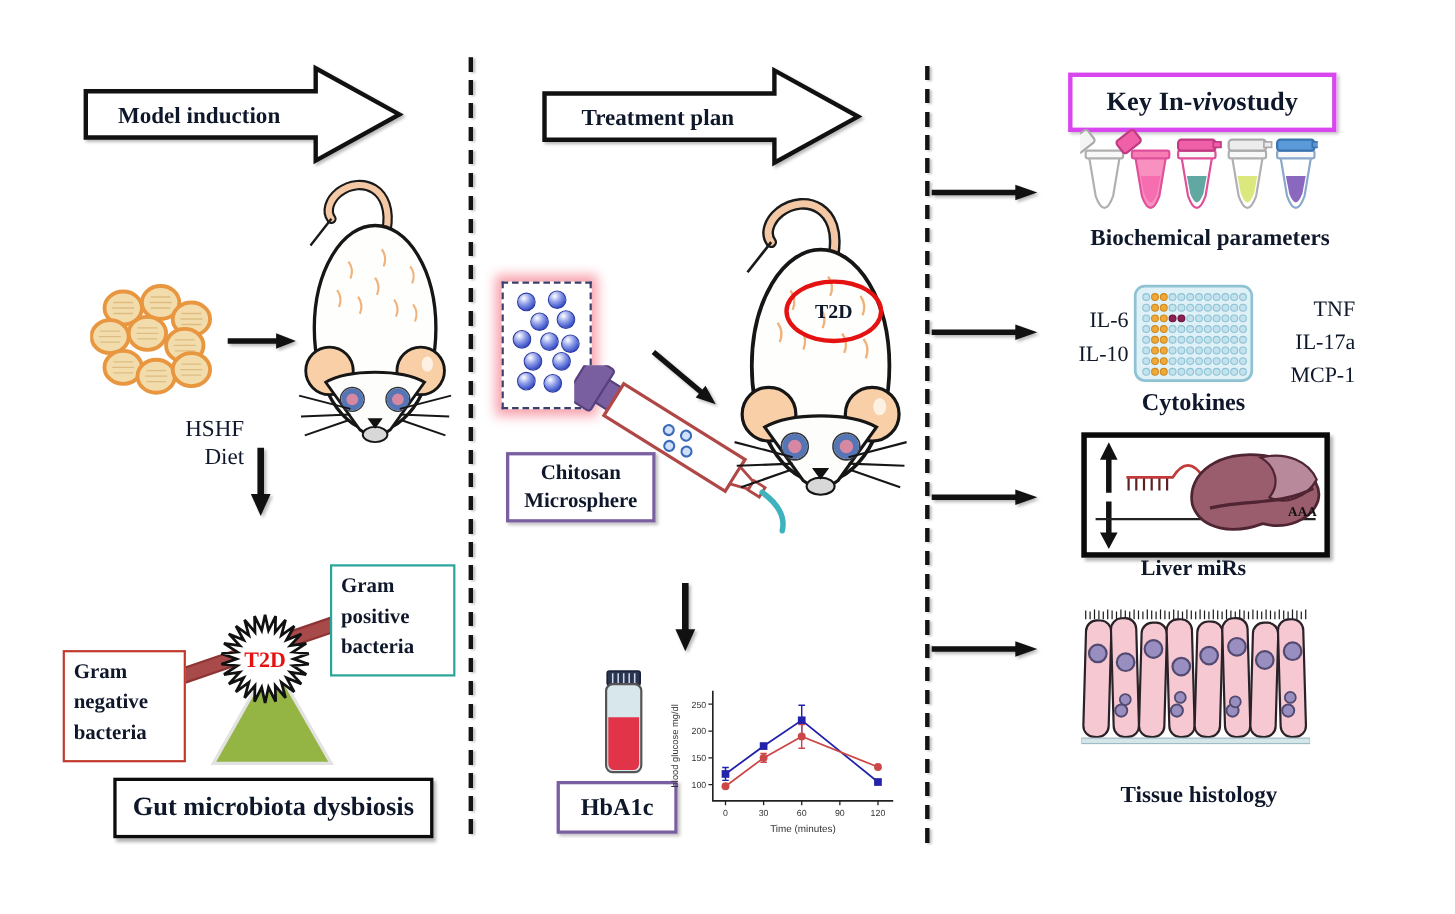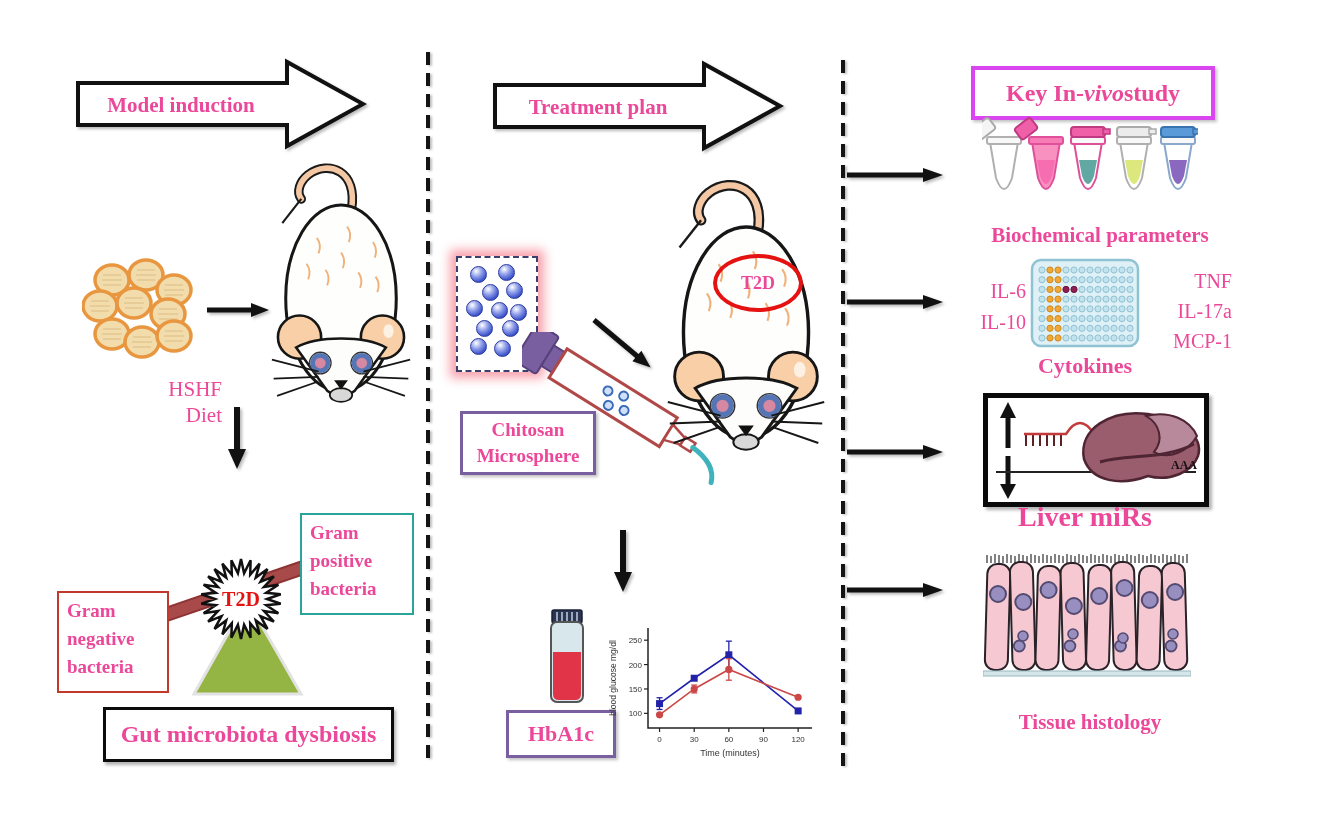--- a/index.html
+++ b/index.html
@@ -1,17 +1,17 @@
 <!DOCTYPE html>
 <html><head>
 <meta charset="utf-8">
 <style>
   html,body{margin:0;padding:0;background:#fff;}
   #canvas{position:relative;width:1323px;height:831px;background:#ffffff;overflow:hidden;
-          font-family:"Liberation Serif",serif;color:#ec4899;}
+          font-family:"Liberation Serif",serif;color:#0f172a;}
   .abs{position:absolute;}
   .bold{font-weight:normal;text-align:right;}
   .center{display:flex;align-items:center;justify-content:center;text-align:center;}
   .shadow{filter:drop-shadow(2px 2px 1.5px rgba(0,0,0,.28));}
   .dashline{width:4px;background:repeating-linear-gradient(to bottom,#141414 0 13px,transparent 13px 21px);
             filter:drop-shadow(2px 1px 1px rgba(0,0,0,.25));}
   .bannertext{position:absolute;left:0;top:26px;width:212px;height:42px;font-size:21px;font-weight:bold;
               display:flex;align-items:center;justify-content:center;}
   .labelbox{border:3px solid #7a5fa0;background:#fff;font-weight:bold;display:flex;align-items:center;
             justify-content:center;text-align:center;box-shadow:2px 2px 3px rgba(0,0,0,.25);}
@@ -314,21 +314,21 @@
       </g>
       <g transform="translate(176,0)">
         <path d="M6,26 L34,26 L28,62 Q20,84 12,62 Z" fill="#ffffff" stroke="#8aa8cc" stroke-width="2" fill-opacity="1"></path>
         <path d="M11,44 L29,44 L26,60 Q20,76 14,60 Z" fill="#8a68c0"></path>
         <rect x="3" y="21" width="34" height="7" rx="2" fill="#f8f8f8" stroke="#8aa8cc" stroke-width="2"></rect>
         <rect x="3" y="11" width="34" height="10" rx="3" fill="#5a9ad8" stroke="#3a74b0" stroke-width="2"></rect>
         <rect x="35" y="13" width="7" height="5" fill="#5a9ad8" stroke="#3a74b0" stroke-width="1.5"></rect>
       </g>
     </svg>
 
-  <div class="abs cap" style="left:955px;top:202px;width:290px;height:28px;font-size:21px;margin-top:19px;">Biochemical parameters</div>
+  <div class="abs cap" style="left:955px;top:202px;width:290px;height:28px;font-size:21px;">Biochemical parameters</div>
 
   <div class="abs bold" style="left:962px;top:276px;width:64px;font-size:20px;line-height:31px;">
     <div>IL-6</div>
     <div>IL-10</div>
   </div>
 
   <svg class="abs" style="left:1030px;top:258px;" width="112" height="92" id="wellPlate">
       <rect x="2" y="2" width="106" height="86" rx="9" fill="#dff0f6" stroke="#8fc3d4" stroke-width="2.5"></rect>
       <circle cx="12" cy="12" r="3.1" fill="#c2e2ee" stroke="#8fc3d4" stroke-width="1"></circle>
       <circle cx="20" cy="12" r="3.1" fill="#f0a838" stroke="#cf8a20" stroke-width="1"></circle>
@@ -460,21 +460,21 @@
       <line x1="8" y1="74" x2="208" y2="74" stroke="#222" stroke-width="2"></line>
       <g transform="translate(88,6)">
         <path d="M8,55 C2,25 35,5 72,10 C105,15 128,32 122,52 C116,68 94,78 72,72 C45,82 16,78 8,55 Z" fill="#9a5d6e" stroke="#4f2433" stroke-width="2.5"></path>
         <path d="M70,12 C94,6 114,16 121,32 C112,48 92,56 78,48 C88,36 84,20 70,12 Z" fill="#b7899a" stroke="#4f2433" stroke-width="2"></path>
         <path d="M24,58 C52,50 88,56 118,40" fill="none" stroke="#4f2433" stroke-width="3"></path>
       </g>
       <text x="196" y="71" text-anchor="middle" font-size="12" font-weight="bold" fill="#111" font-family="Liberation Serif, serif">AAA</text>
     </svg>
   </div>
 
-  <div class="abs cap" style="left:995px;top:502px;width:180px;height:30px;font-size:28px;">Liver miRs</div>
+  <div class="abs cap" style="left:995px;top:502px;width:180px;height:30px;font-size:20px;">Liver miRs</div>
 
   <svg class="abs" style="left:983px;top:550px;" width="208" height="134" id="histology">
       <line x1="4" y1="5" x2="4" y2="13" stroke="#1a1a1a" stroke-width="1.1"></line>
       <line x1="8" y1="6" x2="8" y2="13" stroke="#1a1a1a" stroke-width="1.1"></line>
       <line x1="12" y1="4" x2="12" y2="13" stroke="#1a1a1a" stroke-width="1.1"></line>
       <line x1="16" y1="5" x2="16" y2="13" stroke="#1a1a1a" stroke-width="1.1"></line>
       <line x1="20" y1="6" x2="20" y2="13" stroke="#1a1a1a" stroke-width="1.1"></line>
       <line x1="24" y1="4" x2="24" y2="13" stroke="#1a1a1a" stroke-width="1.1"></line>
       <line x1="28" y1="5" x2="28" y2="13" stroke="#1a1a1a" stroke-width="1.1"></line>
       <line x1="32" y1="6" x2="32" y2="13" stroke="#1a1a1a" stroke-width="1.1"></line>

